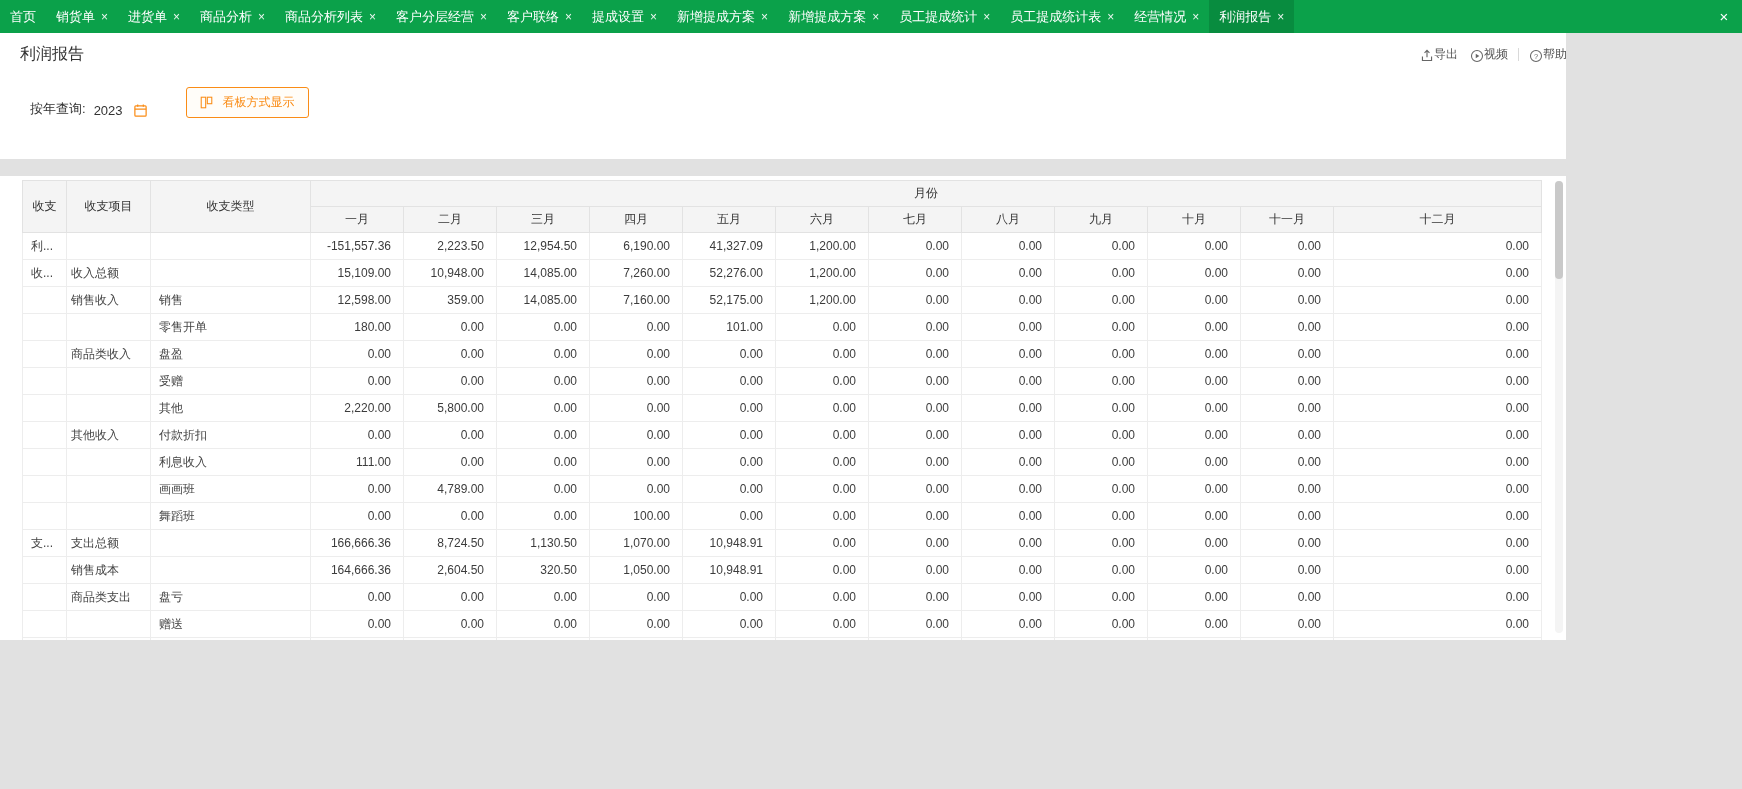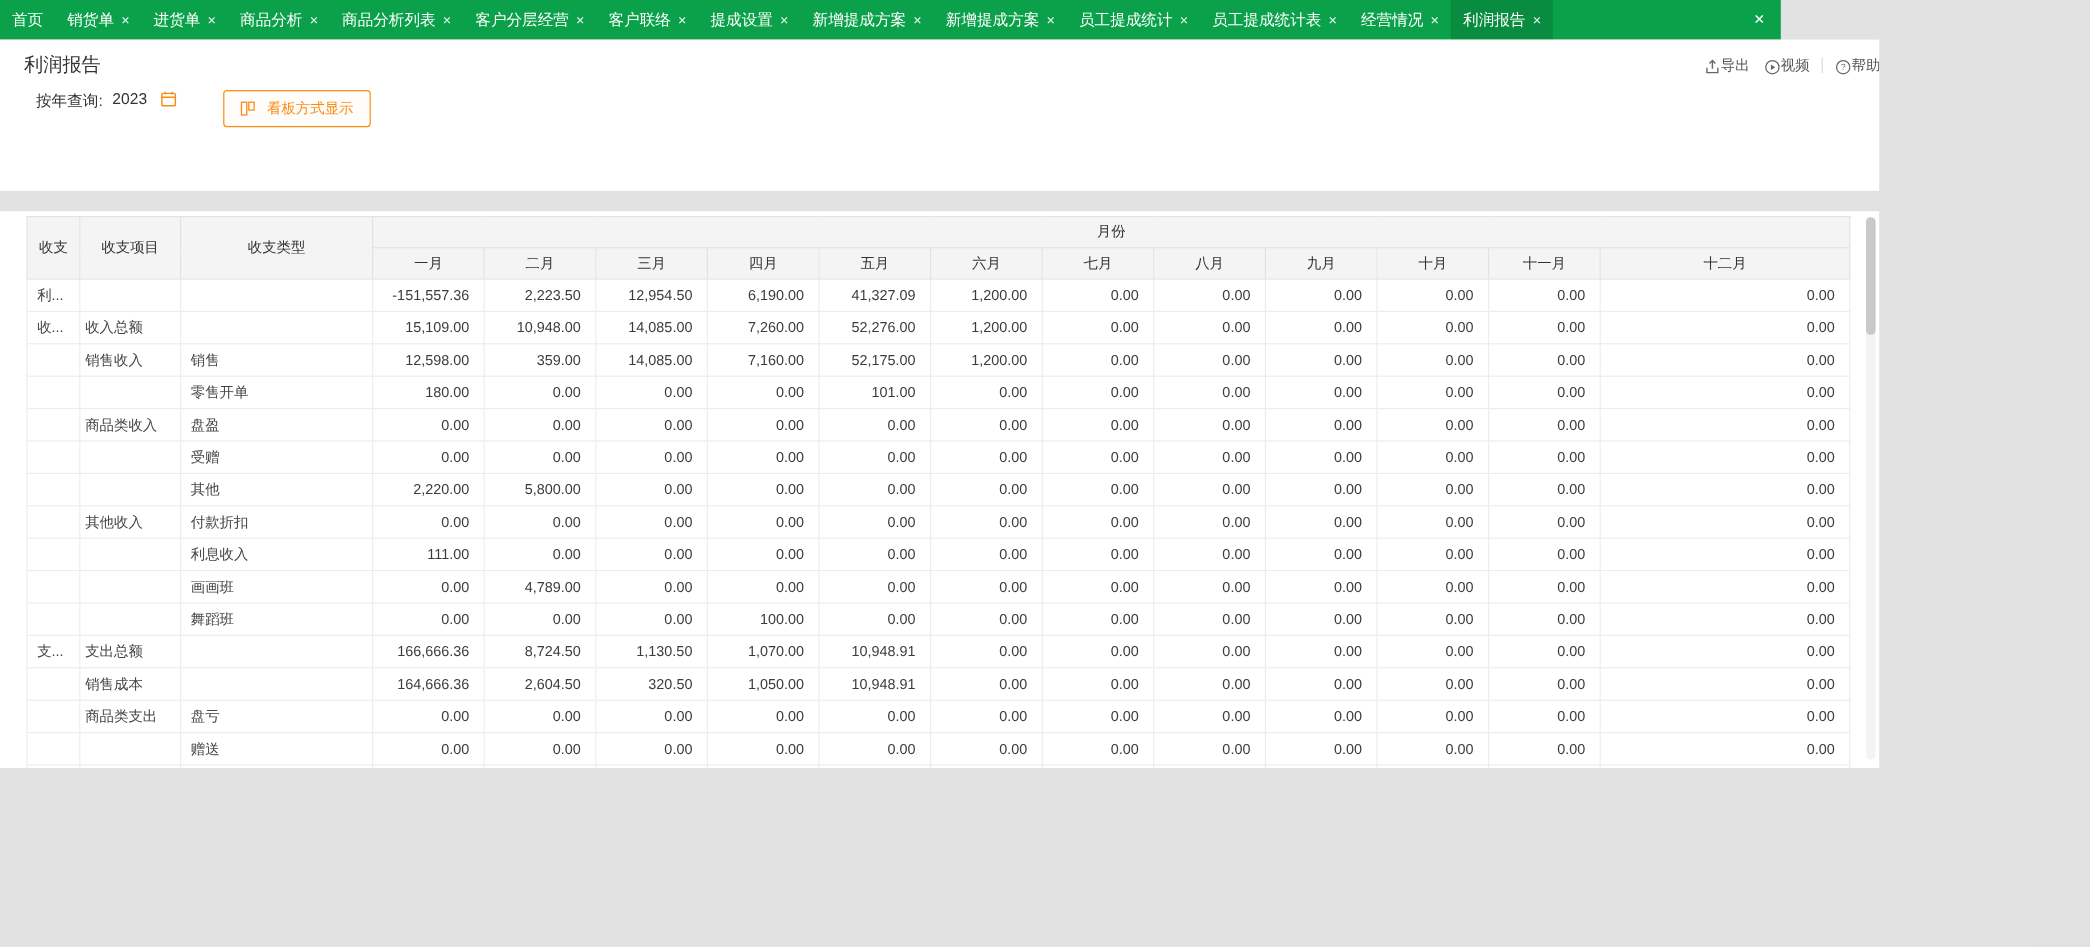--- a/index.html
+++ b/index.html
@@ -3,42 +3,42 @@
 <meta charset="utf-8">
 <style>
   html,body{margin:0;padding:0;}
   body{
     width:1742px;height:789px;position:relative;overflow:hidden;
     background:#e1e1e1;
     font-family:"Liberation Sans","DejaVu Sans",sans-serif;
     -webkit-font-smoothing:antialiased;
   }
   
-  .tabbar{position:absolute;top:0;left:0;width:1484px;height:33px;background:#0ba14a;display:flex;align-items:stretch;}
+  .tabbar{position:absolute;top:0;left:0;width:1742px;height:33px;background:#0ba14a;display:flex;align-items:stretch;}
   .tabbar-tabs{display:flex;align-items:stretch;overflow:hidden;flex:1;}
   .tab{display:flex;align-items:center;padding:0 10px;color:#fff;font-size:13px;cursor:pointer;white-space:nowrap;}
   .tab.active{background:#088c3f;}
   .tab-x{margin-left:6px;font-size:12px;opacity:.92;line-height:1;}
   .close-all{width:36px;display:flex;align-items:center;justify-content:center;color:#fff;font-size:15px;cursor:pointer;}
   
   .panel-top{position:absolute;top:33px;left:0;width:1566px;height:126px;background:#fff;overflow:hidden;}
   .page-header{position:relative;height:42px;}
   .page-title{position:absolute;left:20px;top:11px;font-size:16px;color:#333;}
   .actions{position:absolute;left:1420px;top:13px;display:flex;align-items:center;color:#555;font-size:12px;}
   .action{display:flex;align-items:flex-end;gap:0;cursor:pointer;white-space:nowrap;}
   .action + .action{margin-left:12px;}
   .action svg{width:14px;height:14px;}
   .action-divider{width:1px;height:13px;background:#d9d9d9;margin:0 10px;}
   
   .subtabs{position:relative;height:40px;border-bottom:1px solid #ebebeb;display:flex;align-items:stretch;padding-left:30px;gap:34px;}
   .subtab{font-size:13px;color:#555;display:flex;align-items:center;position:relative;cursor:pointer;}
   .subtab.active{color:#fa8c16;}
   .subtab.active::after{content:"";position:absolute;bottom:-1px;left:0;right:0;height:2px;background:#fa8c16;}
   
-  .filterbar{height:43px;display:flex;align-items:flex-start;padding-left:30px;font-size:13px;color:#333;}
+  .filterbar{height:43px;display:flex;align-items:flex-end;padding-left:30px;font-size:13px;color:#333;}
   .filter-value{margin-left:8px;cursor:pointer;}
   .calendar-wrap{margin-left:10px;display:flex;align-items:center;cursor:pointer;}
   .calendar-wrap svg{width:15px;height:15px;}
   .board-btn{margin-left:38px;display:flex;align-items:center;gap:10px;border:1px solid #fa8c16;color:#fa8c16;background:#fffdf9;font-size:12px;padding:6px 13px;border-radius:3px;cursor:pointer;}
   .board-btn svg{width:13px;height:13px;}
   
   .table-panel{position:absolute;top:176px;left:0;width:1566px;height:464px;background:#fff;overflow:hidden;}
   table{border-collapse:collapse;table-layout:fixed;position:absolute;left:22px;top:4px;width:1520px;font-size:12px;color:#444;}
   thead th{background:#f4f4f4;border:1px solid #e2e2e2;font-weight:400;color:#333;height:25px;text-align:center;padding:0 4px;white-space:nowrap;overflow:hidden;}
   tbody td{border:1px solid #ededed;height:26px;padding:0 10px;white-space:nowrap;overflow:hidden;background:#fff;}

